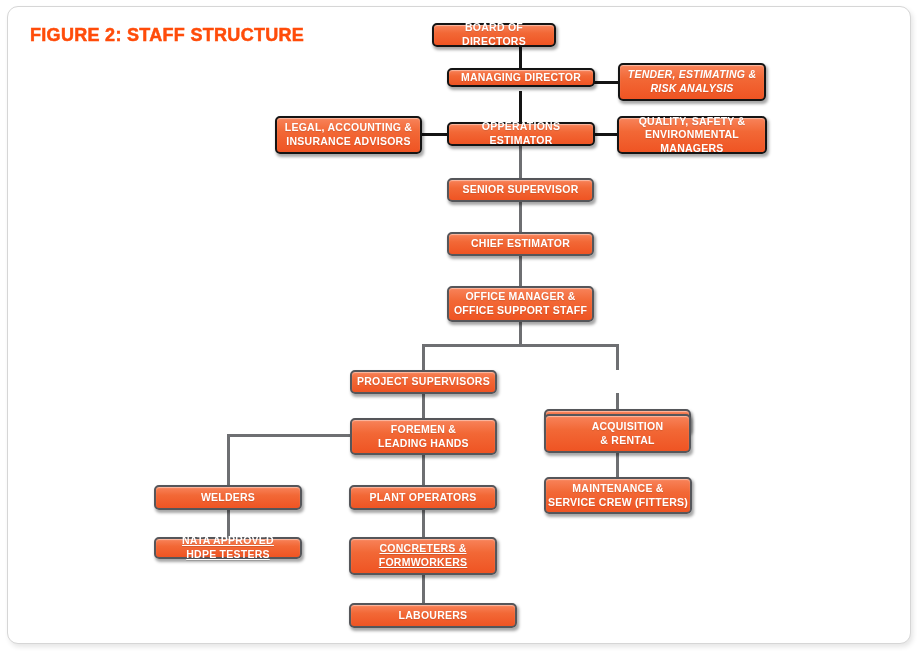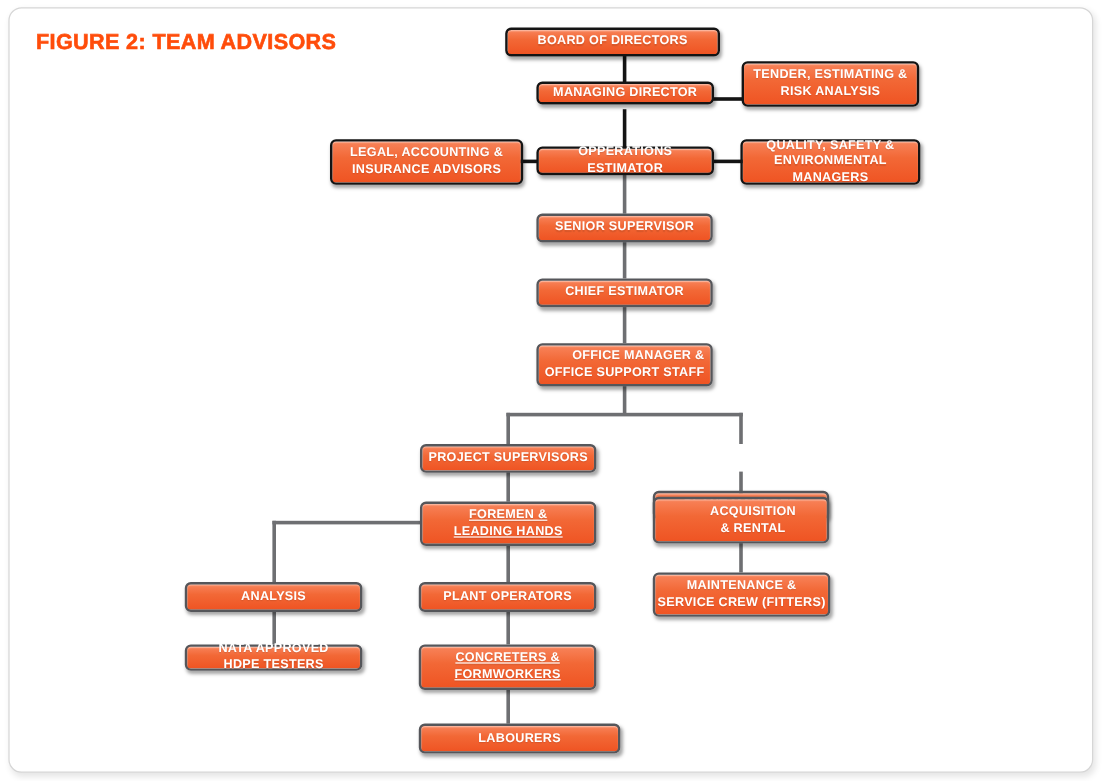--- a/index.html
+++ b/index.html
@@ -33,21 +33,21 @@
   .node.dark{border:2.5px solid #141414;}
   .line{position:absolute;background:#6e6f72;}
   .line.dark{background:#141414;}
 </style>
 </head>
 <body>
 
 <div class="stage">
   <div class="card"></div>
 
-  <div class="fig-title">FIGURE 2: TEAM ADVISORS</div>
+  <div class="fig-title">FIGURE 2: STAFF STRUCTURE</div>
 
   <div class="line dark" style="left:519px;top:46px;width:3px;height:23px;"></div>
   <div class="line dark" style="left:519px;top:91px;width:3px;height:32px;"></div>
   <div class="line dark" style="left:594px;top:81px;width:26px;height:3px;"></div>
   <div class="line dark" style="left:421px;top:133px;width:27px;height:3px;"></div>
   <div class="line dark" style="left:594px;top:133px;width:25px;height:3px;"></div>
 
   <div class="line" style="left:519px;top:145px;width:3px;height:33px;"></div>
   <div class="line" style="left:519px;top:201px;width:3px;height:31px;"></div>
   <div class="line" style="left:519px;top:255px;width:3px;height:31px;"></div>
@@ -58,47 +58,47 @@
   <div class="line" style="left:422px;top:393px;width:3px;height:25px;"></div>
   <div class="line" style="left:616px;top:393px;width:3px;height:21px;"></div>
   <div class="line" style="left:616px;top:452px;width:3px;height:25px;"></div>
   <div class="line" style="left:227px;top:434px;width:123px;height:3px;"></div>
   <div class="line" style="left:227px;top:434px;width:3px;height:51px;"></div>
   <div class="line" style="left:227px;top:509px;width:3px;height:28px;"></div>
   <div class="line" style="left:422px;top:454px;width:3px;height:31px;"></div>
   <div class="line" style="left:422px;top:509px;width:3px;height:28px;"></div>
   <div class="line" style="left:422px;top:574px;width:3px;height:29px;"></div>
 
-  <div class="node dark" style="left:421px;top:23px;width:179px;height:24px;">BOARD OF DIRECTORS</div>
+  <div class="node dark" style="left:432px;top:23px;width:124px;height:24px;">BOARD OF DIRECTORS</div>
   <div class="node dark" style="left:447px;top:68px;width:148px;height:19px;">MANAGING DIRECTOR</div>
-  <div class="node dark" style="left:618px;top:51px;width:148px;height:38px;">TENDER, ESTIMATING &amp;
+  <div class="node dark" style="left:618px;top:63px;width:148px;height:38px;font-style:italic;">TENDER, ESTIMATING &amp;
 RISK ANALYSIS</div>
-  <div class="node dark" style="left:275px;top:116px;width:161px;height:38px;">LEGAL, ACCOUNTING &amp;
+  <div class="node dark" style="left:275px;top:116px;width:147px;height:38px;">LEGAL, ACCOUNTING &amp;
 INSURANCE ADVISORS</div>
   <div class="node dark" style="left:447px;top:122px;width:148px;height:24px;">OPPERATIONS ESTIMATOR</div>
   <div class="node dark" style="left:617px;top:116px;width:150px;height:38px;">QUALITY, SAFETY &amp;
 ENVIRONMENTAL MANAGERS</div>
 
   <div class="node" style="left:447px;top:178px;width:147px;height:24px;">SENIOR SUPERVISOR</div>
   <div class="node" style="left:447px;top:232px;width:147px;height:24px;">CHIEF ESTIMATOR</div>
-  <div class="node" style="left:447px;top:286px;width:147px;height:36px;text-align:right;">OFFICE MANAGER &amp;
+  <div class="node" style="left:447px;top:286px;width:147px;height:36px;">OFFICE MANAGER &amp;
 OFFICE SUPPORT STAFF</div>
 
   <div class="node" style="left:350px;top:370px;width:147px;height:24px;">PROJECT SUPERVISORS</div>
   <div class="node" style="left:544px;top:370px;width:147px;height:24px;margin-top:39px;">PLANT MANAGER</div>
 
-  <div class="node" style="left:350px;top:418px;width:147px;height:37px;text-decoration:underline;">FOREMEN &amp;
+  <div class="node" style="left:350px;top:418px;width:147px;height:37px;">FOREMEN &amp;
 LEADING HANDS</div>
   <div class="node" style="left:544px;top:414px;width:147px;height:39px;padding-left:20px;">ACQUISITION
 &amp; RENTAL</div>
 
-  <div class="node" style="left:154px;top:485px;width:148px;height:25px;">ANALYSIS</div>
+  <div class="node" style="left:154px;top:485px;width:148px;height:25px;">WELDERS</div>
   <div class="node" style="left:349px;top:485px;width:148px;height:25px;">PLANT OPERATORS</div>
   <div class="node" style="left:544px;top:477px;width:148px;height:37px;">MAINTENANCE &amp;
 SERVICE CREW (FITTERS)</div>
 
-  <div class="node" style="left:154px;top:537px;width:148px;height:22px;">NATA APPROVED
+  <div class="node" style="left:154px;top:537px;width:148px;height:22px;text-decoration:underline;">NATA APPROVED
 HDPE TESTERS</div>
   <div class="node" style="left:349px;top:537px;width:148px;height:38px;text-decoration:underline;">CONCRETERS &amp;
 FORMWORKERS</div>
 
   <div class="node" style="left:349px;top:603px;width:168px;height:25px;">LABOURERS</div>
 </div>
 
 </body></html>

